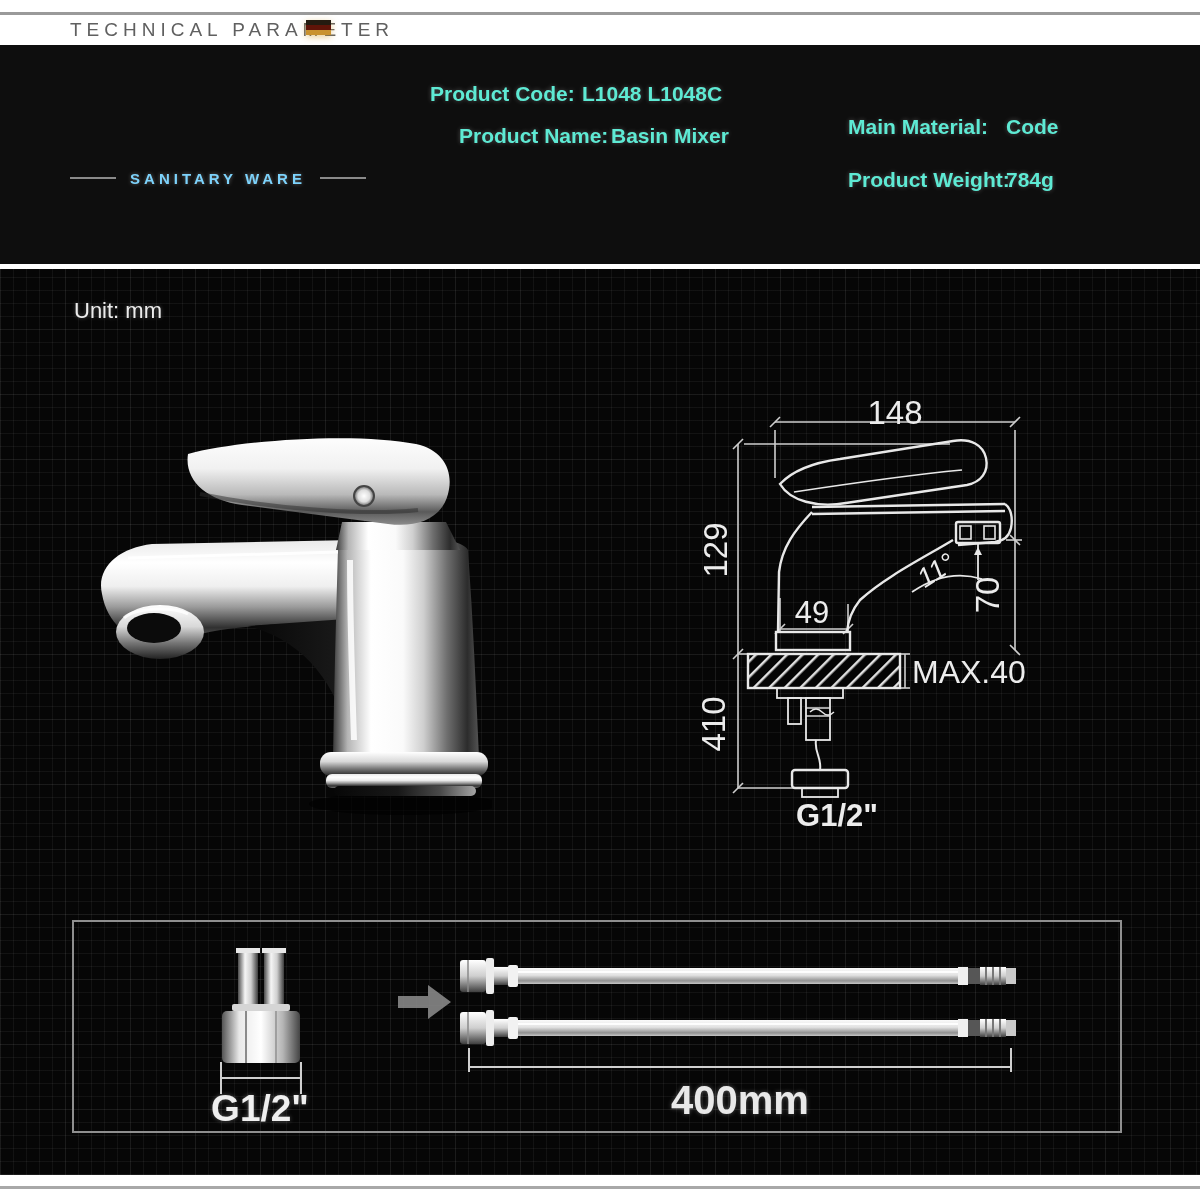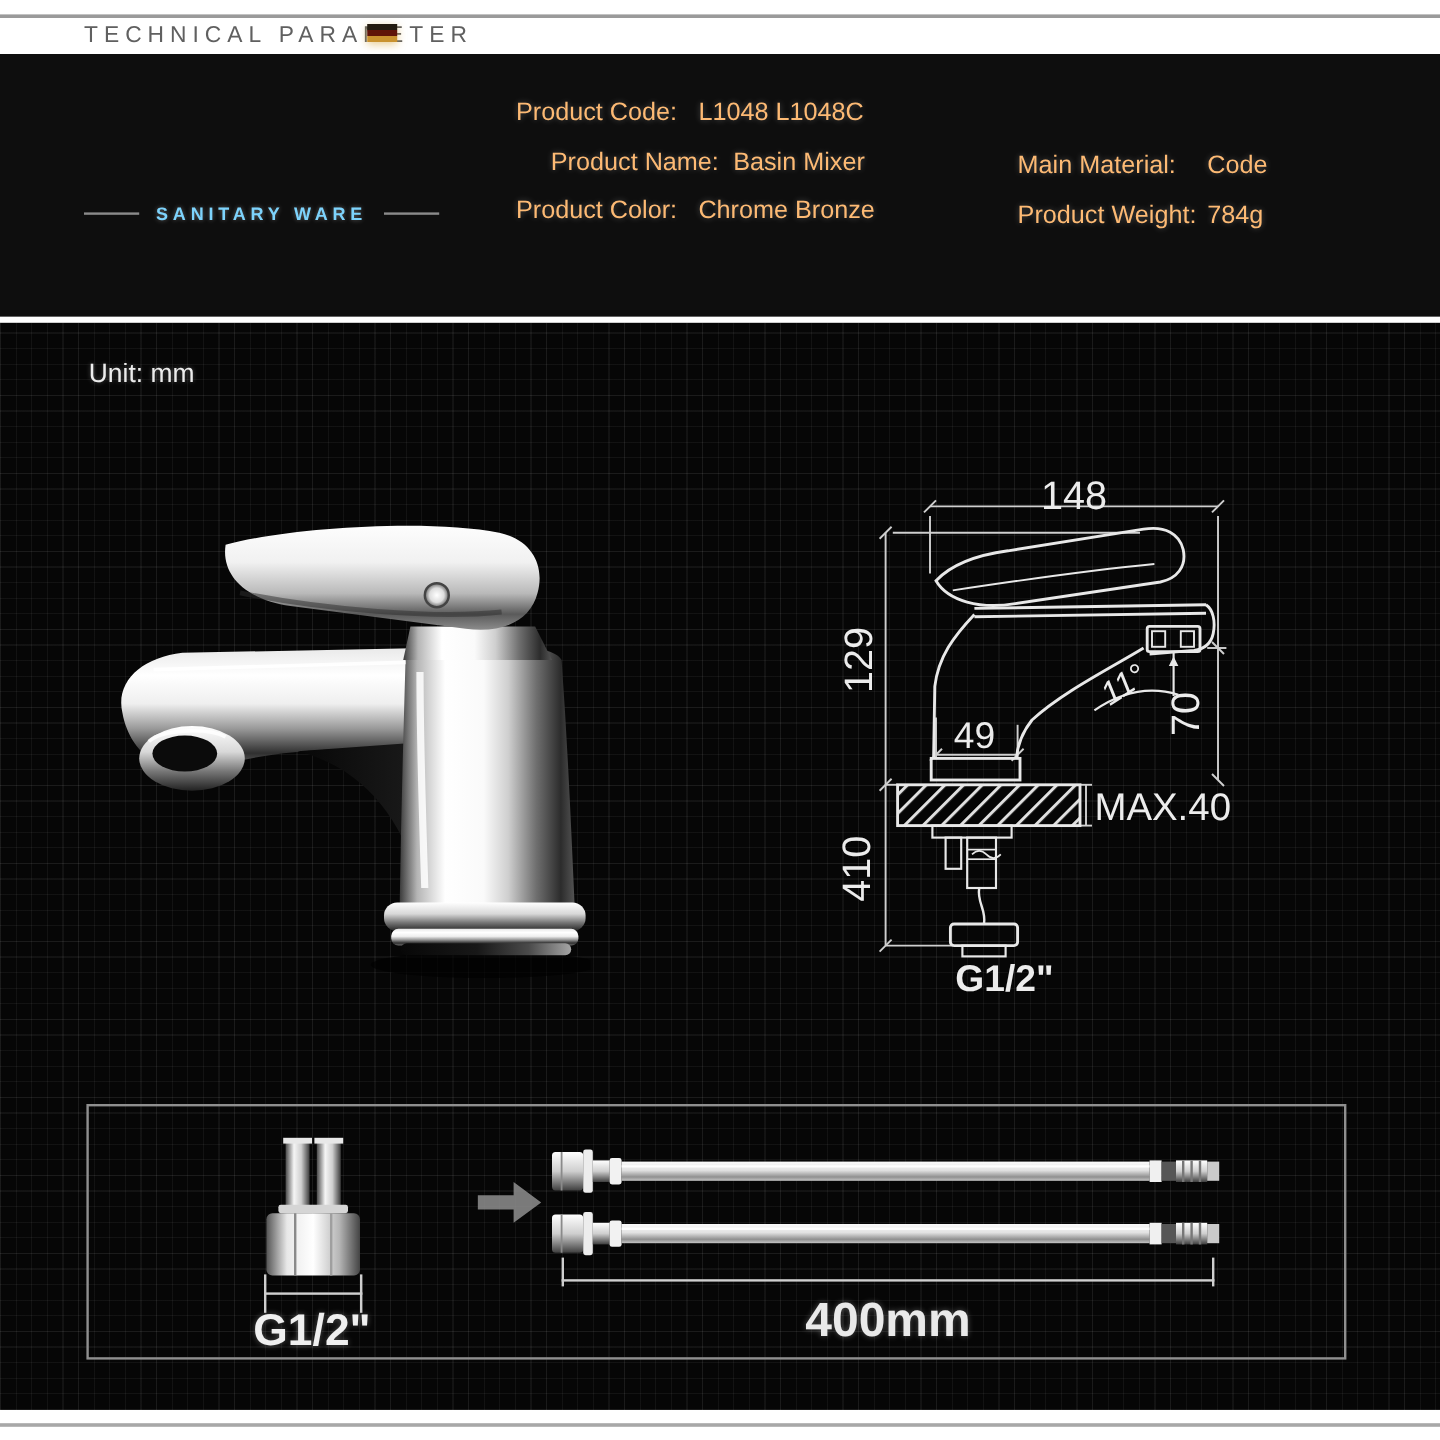--- a/index.html
+++ b/index.html
@@ -17,27 +17,27 @@
   .flag .b2{height:5px;background:#5f1408;}
   .flag .b3{height:5px;background:#c9922f;}
 
   
   .info-panel{position:absolute;left:0;top:45px;width:1200px;height:219px;background:#0e0e0e;}
   .brand-block{position:absolute;left:58px;top:122px;width:320px;height:22px;
                display:flex;align-items:center;justify-content:center;gap:14px;}
   .brand-rule{width:46px;height:2px;background:#8a8a8a;}
   .brand-tagline{color:#7dd3fc;font-size:15px;font-weight:bold;letter-spacing:4px;white-space:nowrap;
                  text-shadow:0 0 4px rgba(255,255,255,.35);}
-  .spec-row{position:absolute;display:flex;color:#fdba74;font-size:21px;font-weight:normal;
+  .spec-row{position:absolute;display:flex;color:#5eead4;font-size:21px;font-weight:bold;
             text-shadow:0 0 5px rgba(255,255,255,.28);white-space:nowrap;}
   .spec-row .lbl{width:152px;}
   .col-r .lbl{width:158px;}
   .sl0{left:430px;top:37px;} .sl1{left:430px;top:79px;margin-left:29px;}
   .sl2{left:430px;top:119px;} .sl3{left:430px;top:159px;}
-  .sr0{left:848px;top:81px;} .sr1{left:848px;top:123px;}
+  .sr0{left:848px;top:70px;} .sr1{left:848px;top:123px;}
 
   .white-sep{position:absolute;left:0;top:264px;width:1200px;height:5px;background:#ffffff;}
 
   
   .diagram-area{position:absolute;left:0;top:269px;width:1200px;height:906px;
     background-color:#060606;
     background-image:
       repeating-linear-gradient(0deg, rgba(255,255,255,.05) 0 1px, transparent 1px 13px),
       repeating-linear-gradient(90deg, rgba(255,255,255,.05) 0 1px, transparent 1px 13px),
       repeating-linear-gradient(0deg, rgba(255,255,255,.035) 0 1px, transparent 1px 65px),
@@ -92,24 +92,20 @@
       <div class="brand-tagline">SANITARY WARE</div>
       <div class="brand-rule"></div>
     </div>
     <div class="spec-row sl0">
       <span class="lbl">Product Code:</span>
       <span class="val">L1048  L1048C</span>
     </div>
     <div class="spec-row sl1">
       <span class="lbl">Product Name:</span>
       <span class="val">Basin Mixer</span>
-    </div>
-    <div class="spec-row sl2">
-      <span class="lbl">Product Color:</span>
-      <span class="val">Chrome  Bronze</span>
     </div>
     <div class="spec-row col-r sr0">
       <span class="lbl">Main Material:</span>
       <span class="val">Code</span>
     </div>
     <div class="spec-row col-r sr1">
       <span class="lbl">Product Weight:</span>
       <span class="val">784g</span>
     </div>
   </div>

